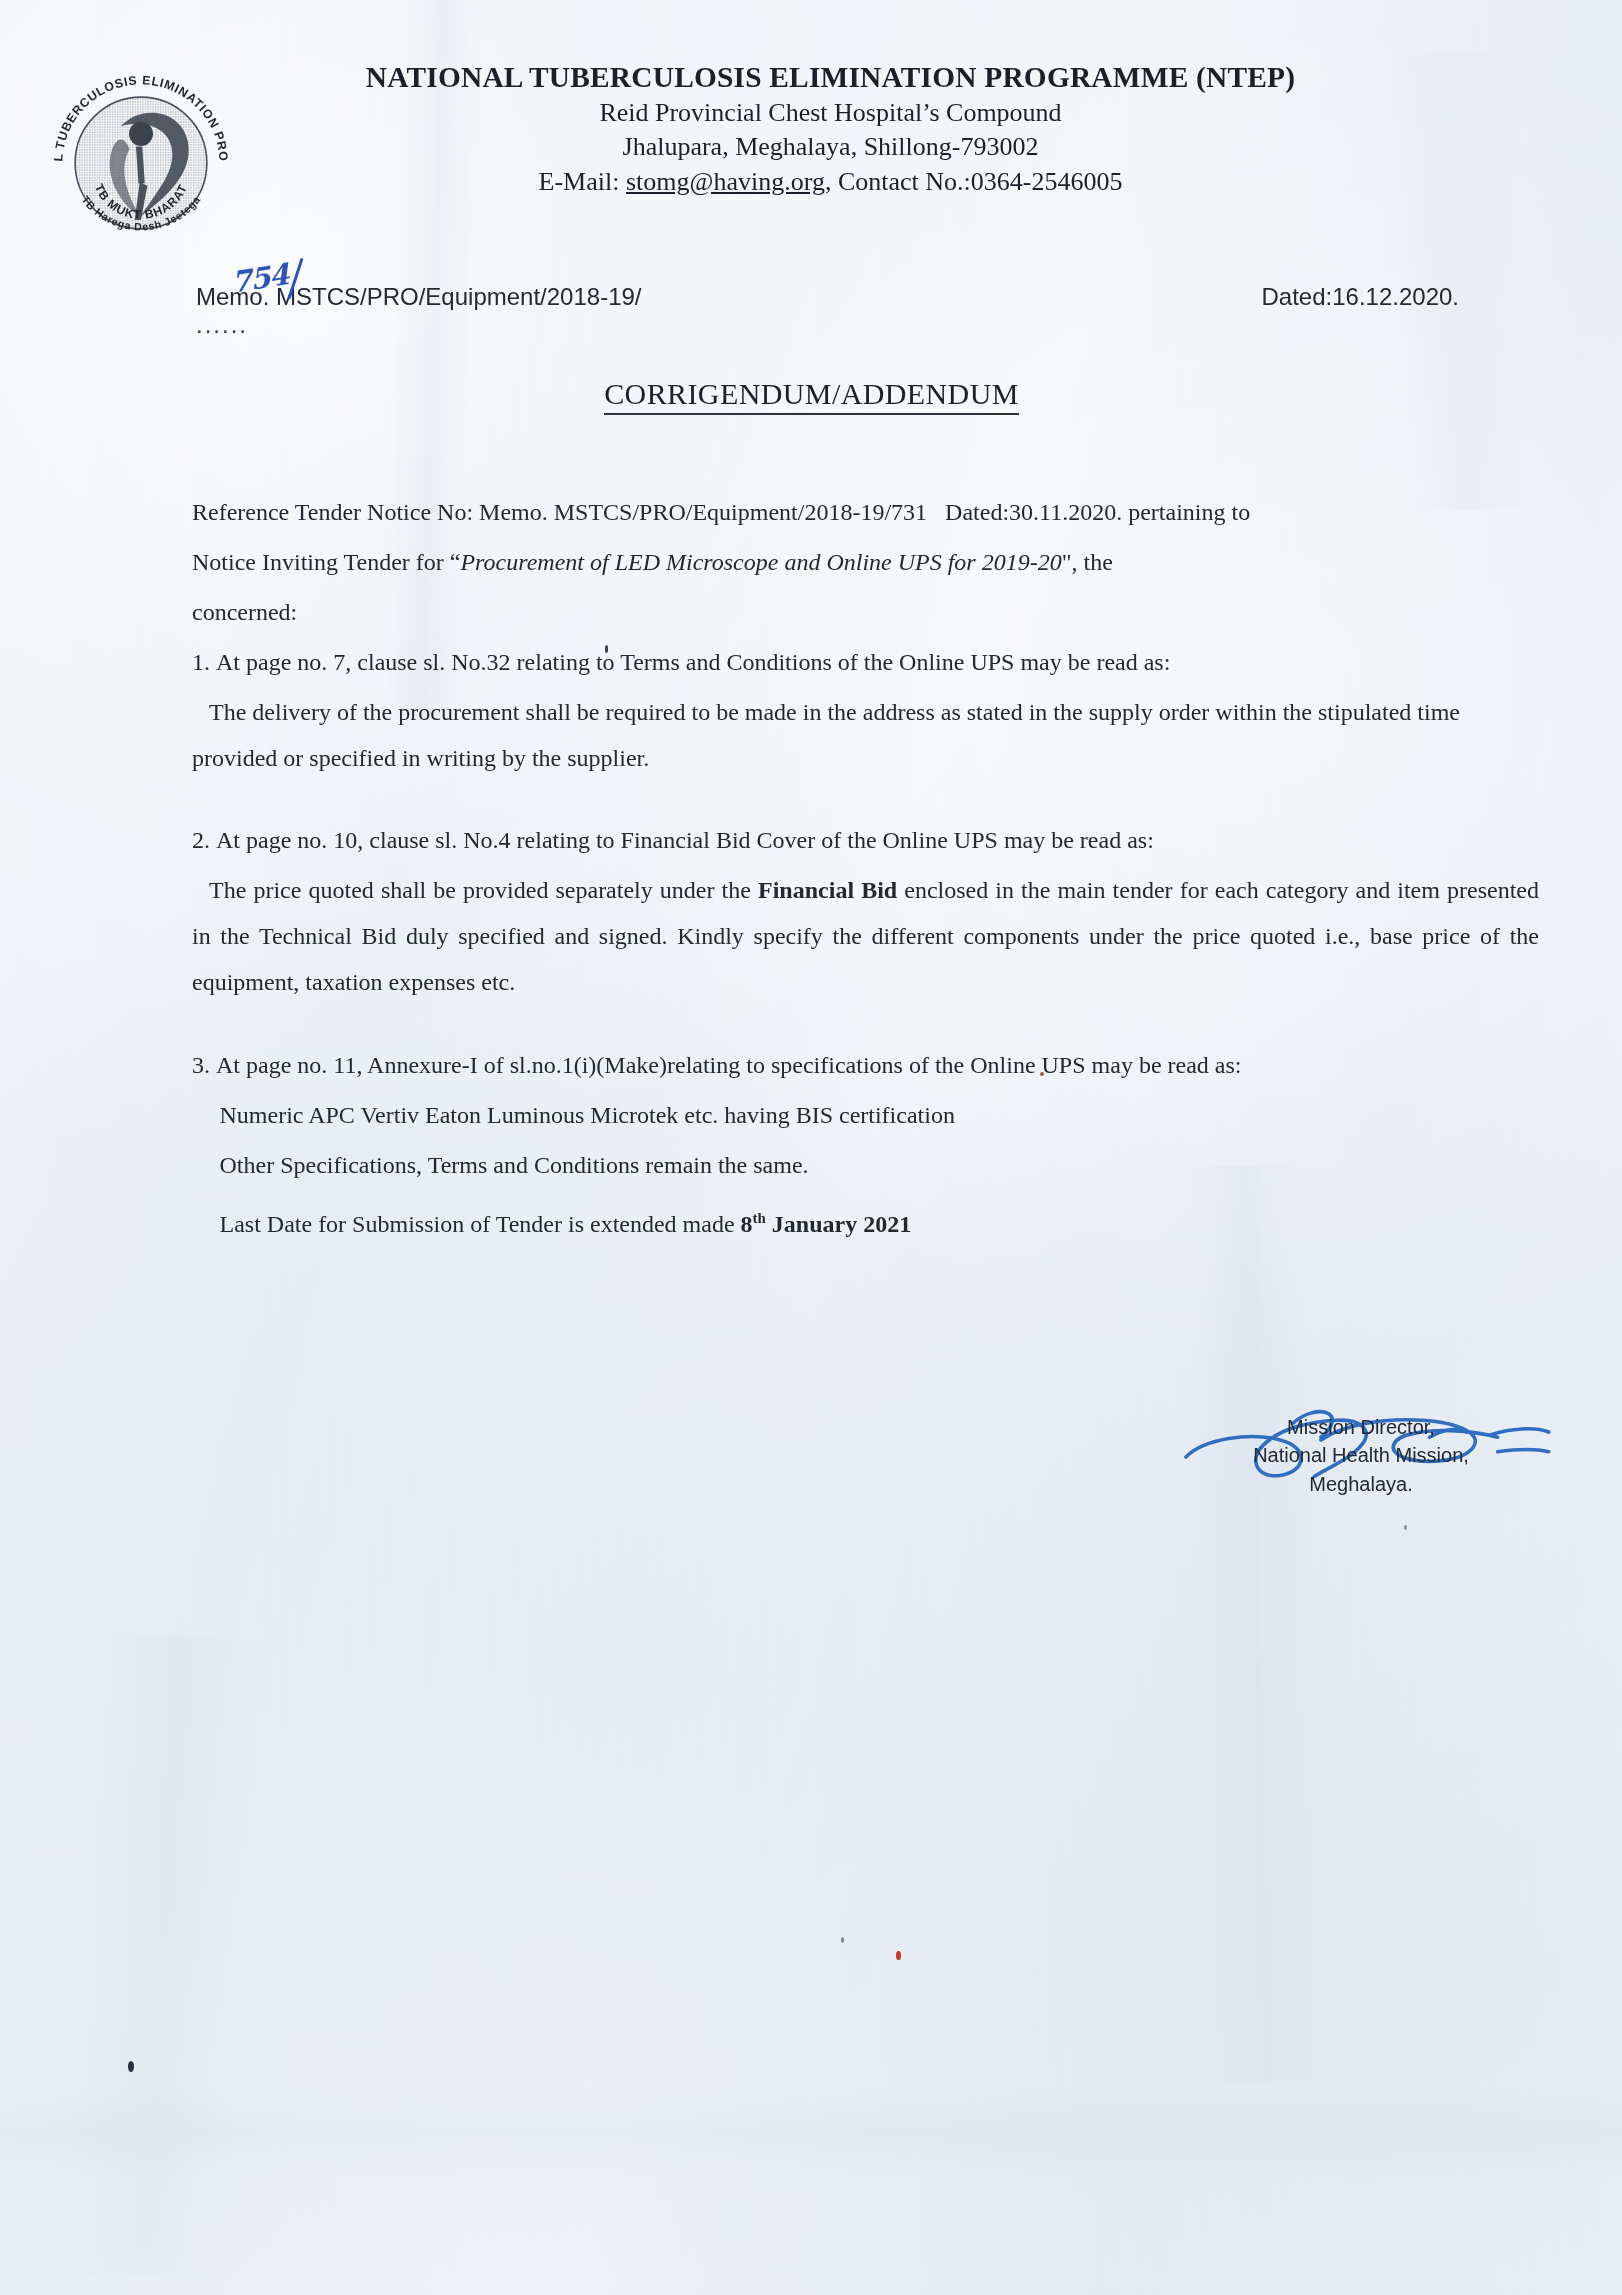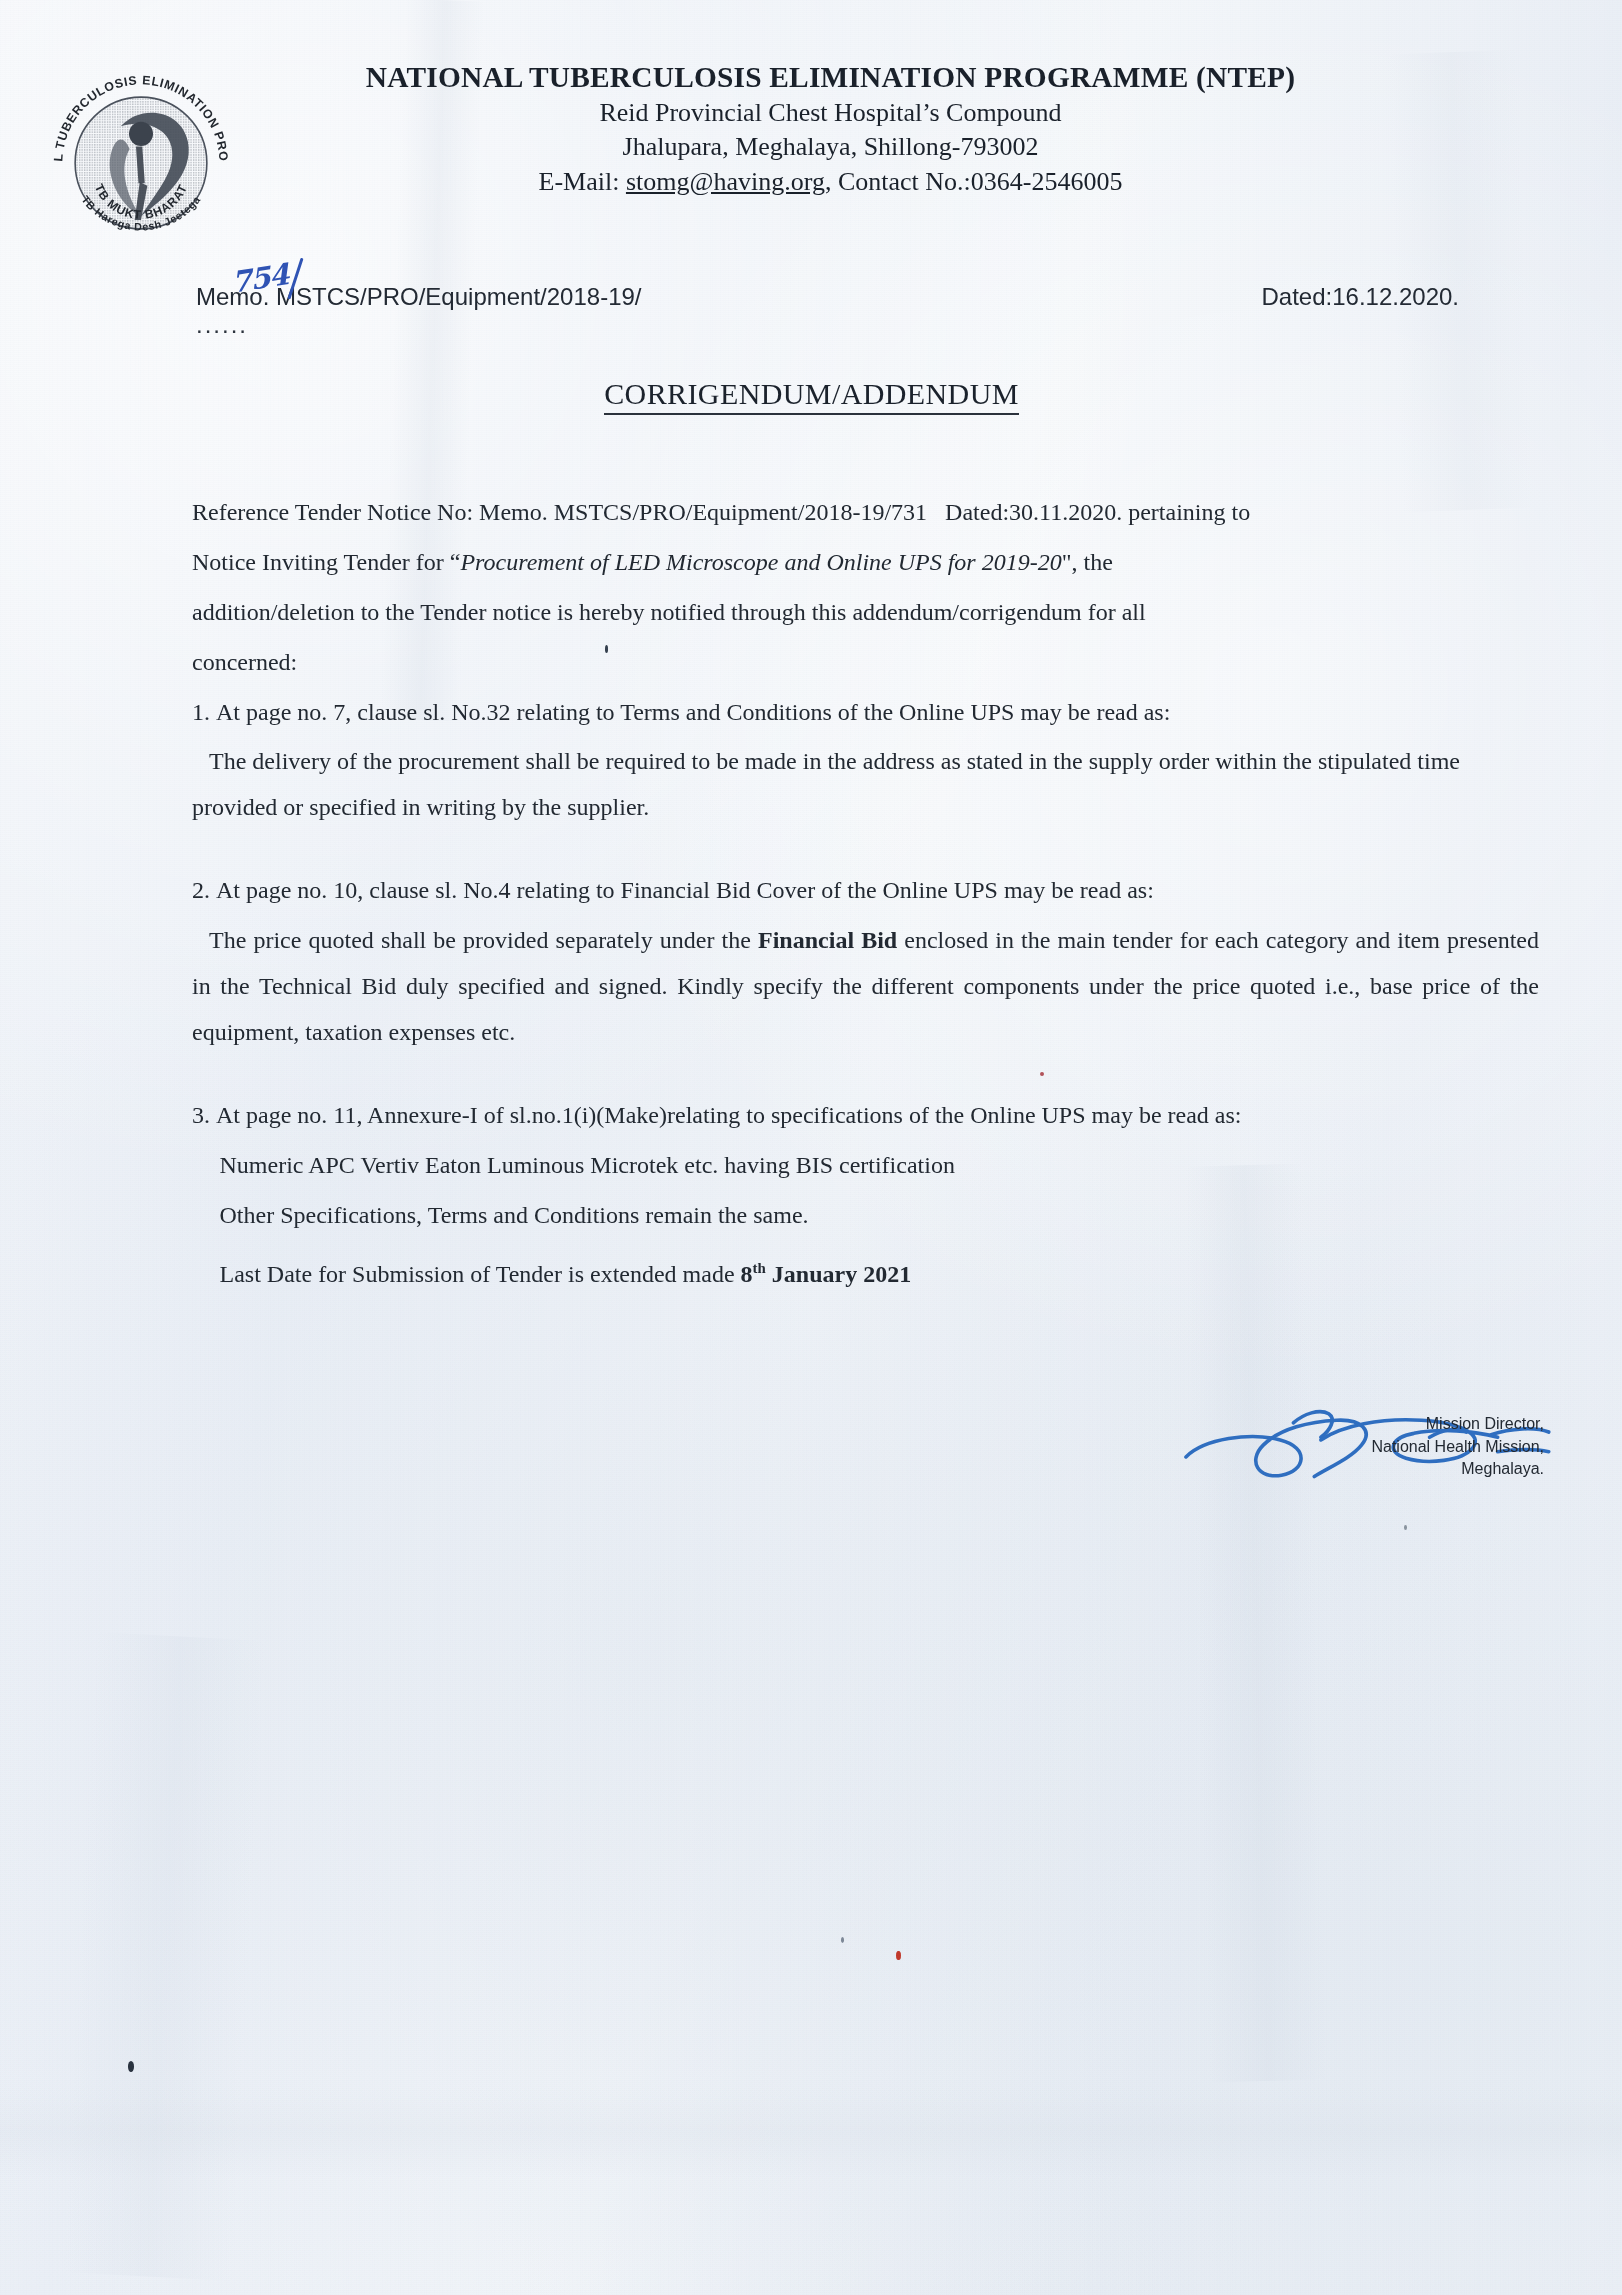--- a/index.html
+++ b/index.html
@@ -164,22 +164,22 @@
   em.it { font-style: italic; }
   strong.bd { font-weight: bold; }
   .sup { font-size: .62em; vertical-align: super; line-height: 0; }
   .sub-line-2 { padding-left: 27.5px; }
 
   
   #sign-block {
     position: absolute;
     left: 1178px; top: 1413px;
     width: 366px;
-    text-align: right;
-    font-size: 16px;
+    text-align: center;
+    font-size: 20px;
     color: #222932;
     line-height: 1.42;
   }
   #signature {
     position: absolute;
     left: 1165px; top: 1394px;
     width: 406px; height: 118px;
     pointer-events: none;
   }
 </style>
@@ -257,21 +257,20 @@
   <div id="doc-title">
     <span class="t">CORRIGENDUM/ADDENDUM</span>
   </div>
 
   <div id="body">
 
     <p class="para"><span>Reference Tender Notice No: Memo. MSTCS/PRO/Equipment/2018-19/731</span>&nbsp;&nbsp;&nbsp;<span>Dated:30.11.2020. pertaining to</span></p>
 
     <p class="para"><span>Notice Inviting Tender for “</span><em class="it">Procurement of LED Microscope and Online UPS for 2019-20</em><span>", the</span></p>
 
-    <p class="para">addition/deletion to the Tender notice is hereby notified through this addendum/corrigendum for all</p>
     <p class="para">concerned:</p>
 
     <p class="para"><span>1.</span>&nbsp;<span>At page no. 7, clause sl. No.32 relating to Terms and Conditions of the Online UPS may be read as:</span></p>
 
     <p class="para"><span class="indent"></span><span>The delivery of the procurement shall be required to be made in the address as stated in the supply order within the stipulated time provided or specified in writing by the supplier.</span></p>
 
     <div class="gap-md"></div>
 
     <p class="para"><span>2.</span>&nbsp;<span>At page no. 10, clause sl. No.4 relating to Financial Bid Cover of the Online UPS may be read as:</span></p>
 

